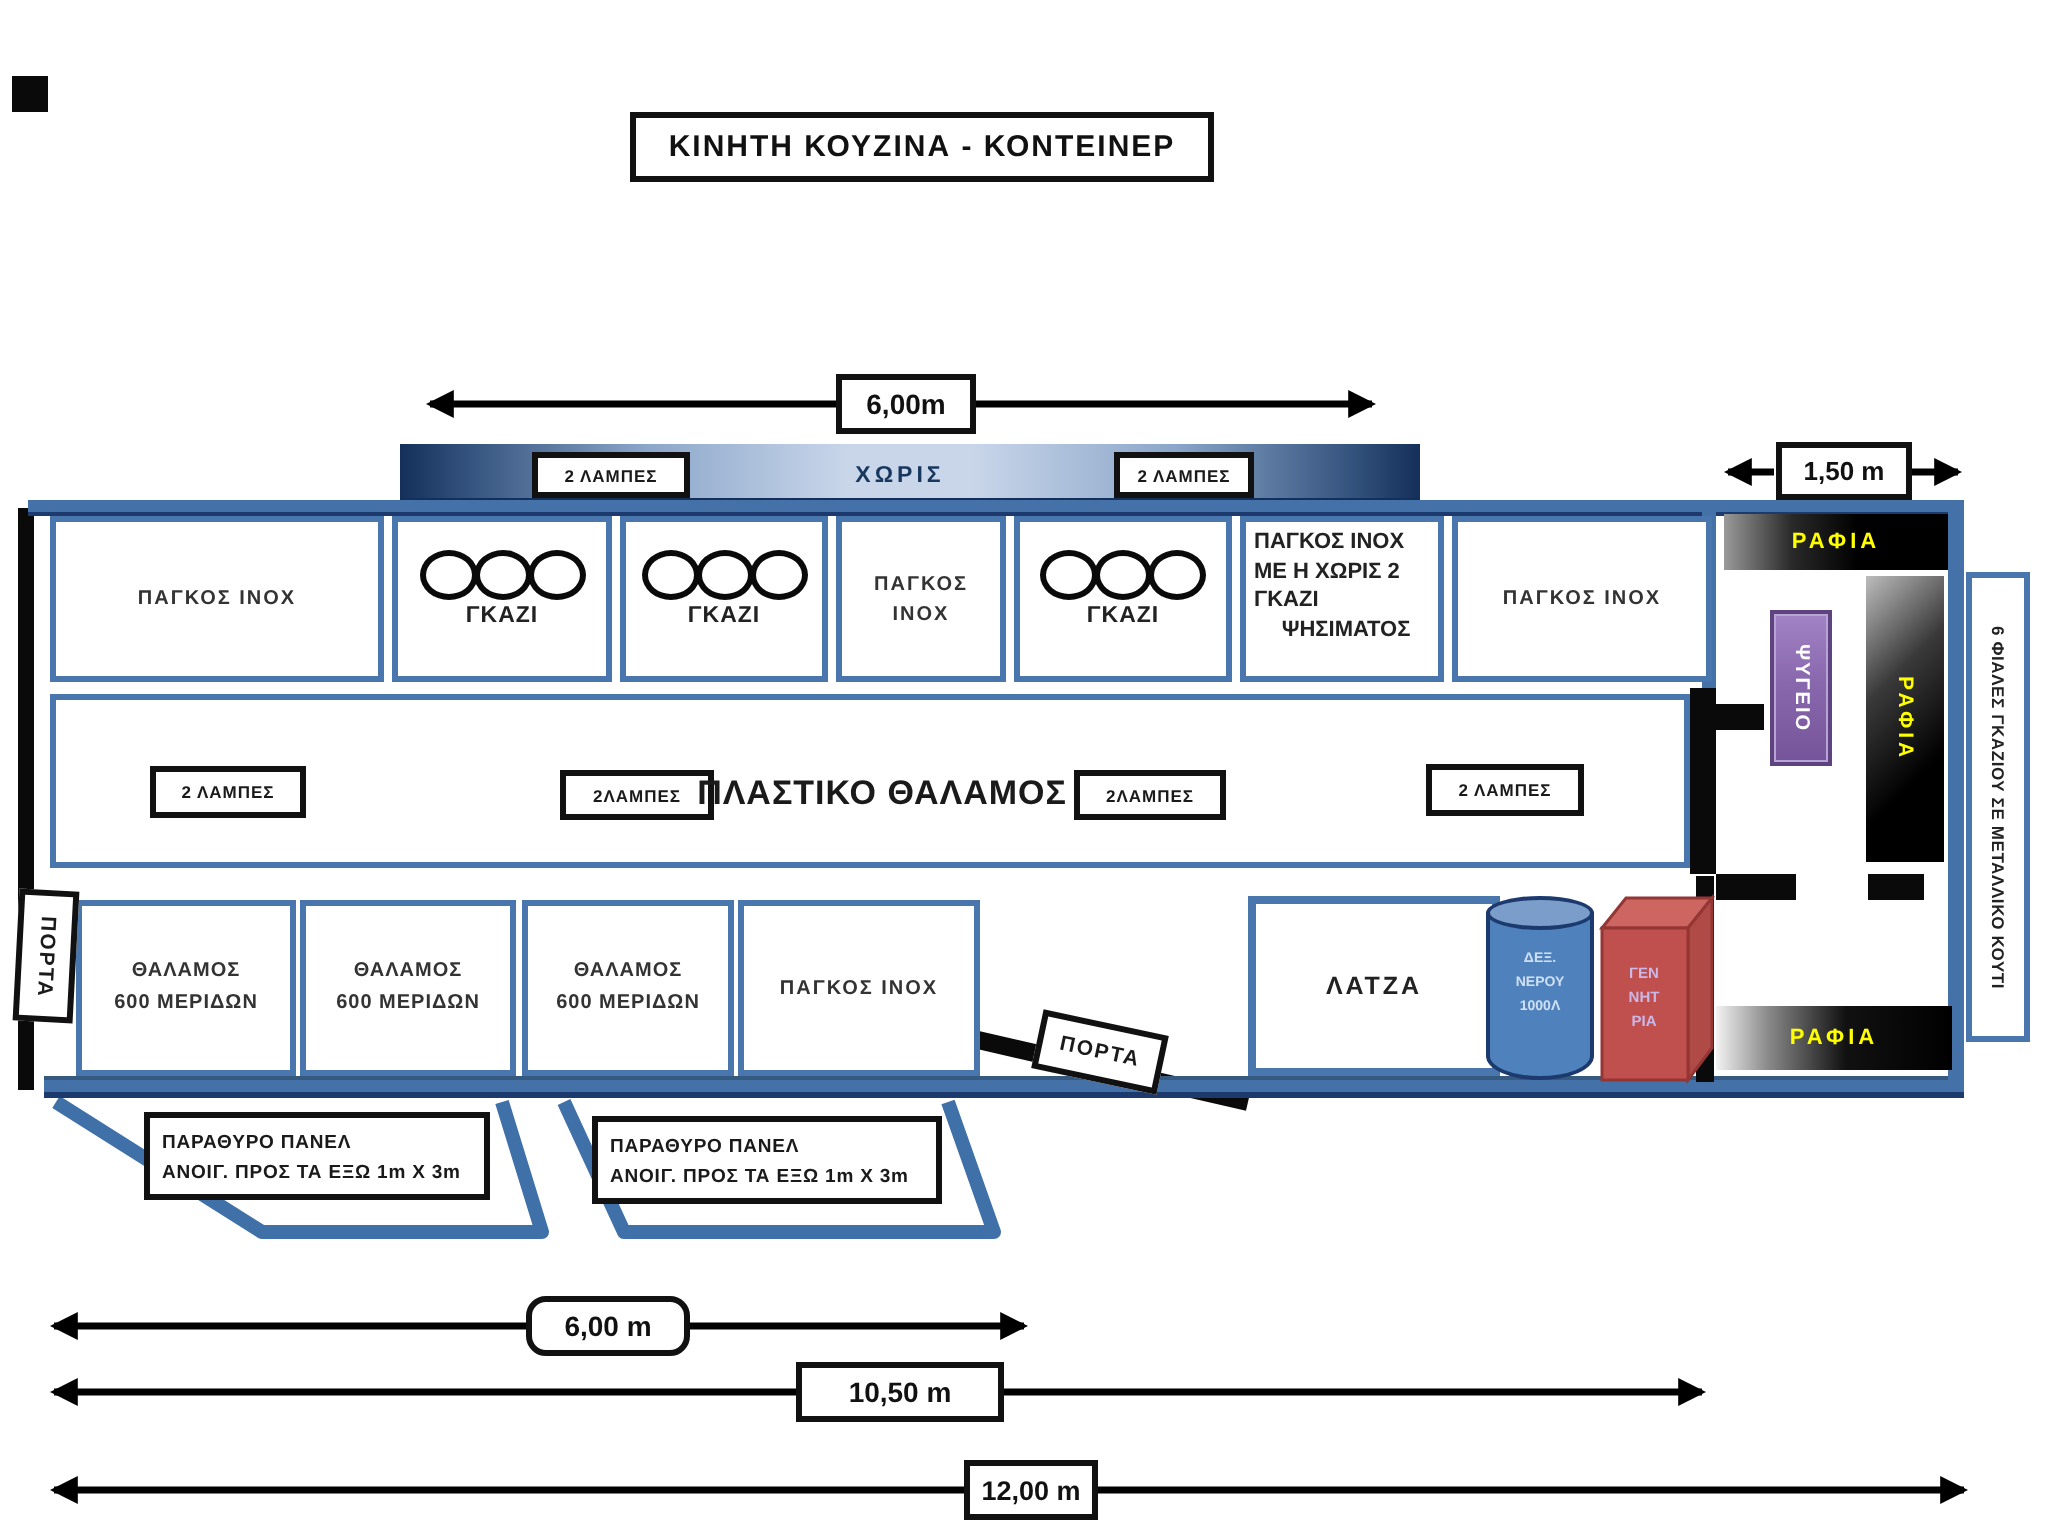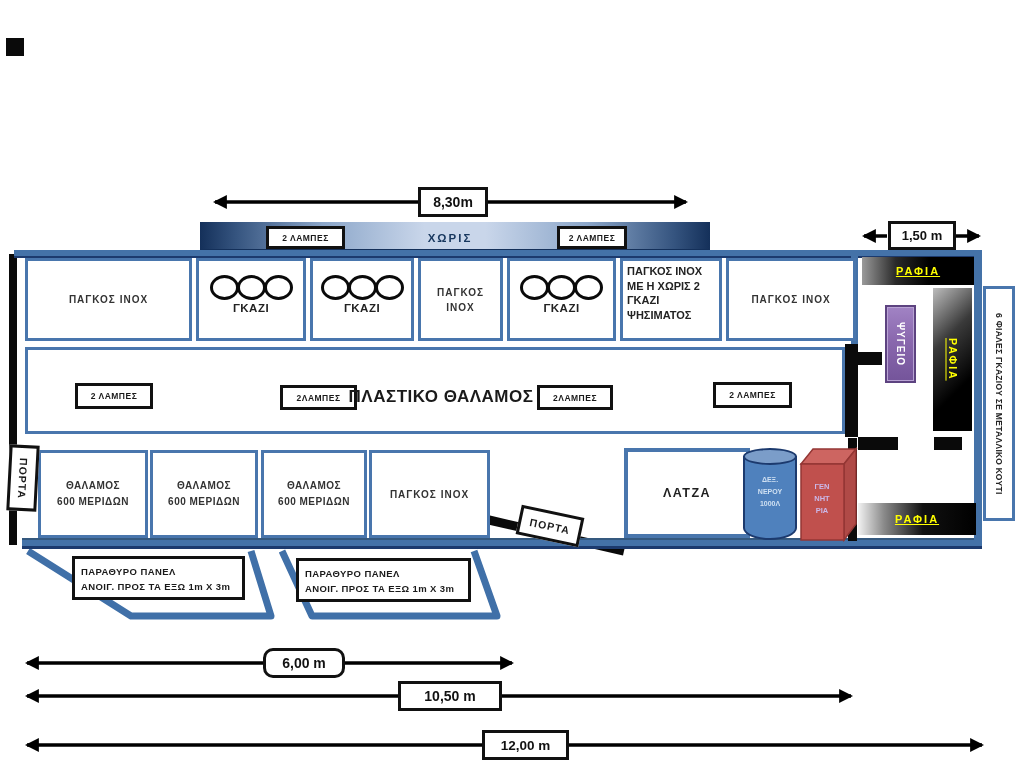--- a/index.html
+++ b/index.html
@@ -8,21 +8,21 @@
   .abs{position:absolute;}
   .ctr{display:flex;align-items:center;justify-content:center;text-align:center;}
   .box{background:#fff;border:3px solid #4976ad;box-sizing:border-box;z-index:2;}
   .boxtxt{font-weight:bold;color:#333;}
   .lampbox{background:#fff;border:3px solid #111;box-sizing:border-box;z-index:3;
            font-weight:bold;color:#1a1a1a;font-size:8.5px;letter-spacing:.5px;}
   .dimlabel{background:#fff;border:3px solid #111;box-sizing:border-box;z-index:3;
             font-weight:bold;color:#111;}
   .wall{background:#4472a8;z-index:2;}
   .wallblack{background:#0a0a0a;z-index:2;}
-  .shelf{z-index:3;font-weight:bold;color:#ffff00;box-sizing:border-box;text-decoration:underline;}
+  .shelf{z-index:3;font-weight:bold;color:#ffff00;box-sizing:border-box;}
   .purple{background:linear-gradient(180deg,#a183c4 0%,#8a68ae 45%,#74549a 100%);
           border:2px solid #5d4380;box-shadow:inset 0 0 0 1px #b9a3d4;
           color:#fff;font-weight:bold;z-index:3;box-sizing:border-box;}
   .vtext{writing-mode:vertical-rl;text-orientation:mixed;}
   .burners{display:flex;justify-content:center;margin-top:14px;}
   .burner{width:29px;height:25px;border:3.5px solid #0a0a0a;border-radius:50%;
           background:#fff;box-sizing:border-box;margin:0 -1px;}
   .gaslabel{font-weight:bold;color:#222;font-size:11.5px;text-align:center;margin-top:2px;letter-spacing:.5px;}
   svg.overlay{position:absolute;left:0;top:0;z-index:1;}
   .winlabel{background:#fff;border:3px solid #111;box-sizing:border-box;z-index:4;
@@ -31,20 +31,24 @@
   .doorlabel{background:#fff;border:3px solid #111;box-sizing:border-box;z-index:4;
              font-weight:bold;color:#1a1a1a;font-size:10.5px;letter-spacing:1px;}
 </style>
 </head>
 <body>
 
 <div class="stage">
 
   <div class="abs" style="left:6px;top:38px;width:18px;height:18px;background:#0a0a0a;z-index:2;"></div>
 
+  <div class="abs ctr" style="left:315px;top:56px;width:292px;height:35px;border:3px solid #111;box-sizing:border-box;
+              font-size:15px;font-weight:bold;color:#111;letter-spacing:1px;z-index:3;">
+    <span>ΚΙΝΗΤΗ ΚΟΥΖΙΝΑ -  ΚΟΝΤΕΙΝΕΡ</span>
+  </div>
 
   <svg class="overlay" width="1024" height="768" viewBox="0 0 1024 768">
     <defs>
       <marker id="ah" viewBox="0 0 10 10" refX="8.5" refY="5" markerWidth="4" markerHeight="4" orient="auto-start-reverse">
           <path d="M0,0 L10,5 L0,10 z" fill="#000"></path>
         </marker>
     </defs>
 
     <line x1="215" y1="202" x2="686" y2="202" stroke="#000" stroke-width="3.5" marker-start="url(#ah)" marker-end="url(#ah)"></line>
 
@@ -57,21 +61,21 @@
 
     <line x1="13" y1="254" x2="13" y2="545" stroke="#0a0a0a" stroke-width="8"></line>
 
     <line x1="489" y1="520" x2="624" y2="551" stroke="#0a0a0a" stroke-width="9"></line>
 
     <path d="M28,551 L131,616 L271,616 L251,551" fill="none" stroke="#4070a8" stroke-width="7" stroke-linejoin="round"></path>
     <path d="M282,551 L312,616 L497,616 L474,551" fill="none" stroke="#4070a8" stroke-width="7" stroke-linejoin="round"></path>
   </svg>
 
   <div class="abs ctr dimlabel" style="left:418px;top:187px;width:70px;height:30px;font-size:14px;">
-    <span>8,30m</span>
+    <span>6,00m</span>
   </div>
 
   <div class="abs" style="left:200px;top:222px;width:510px;height:30px;z-index:2;
               background:linear-gradient(90deg,#14305a 0%,#35547f 7%,#8ba6c9 24%,#c9d6ea 44%,#c9d6ea 56%,#8ba6c9 76%,#35547f 93%,#14305a 100%);
               border-bottom:3px solid #14305a;box-sizing:border-box;"></div>
   <div class="abs ctr lampbox" style="left:266px;top:226px;width:79px;height:23px;">
     <span>2 ΛΑΜΠΕΣ</span>
   </div>
   <div class="abs ctr" style="left:390px;top:227px;width:120px;height:21px;z-index:3;
               font-weight:bold;font-size:11.5px;color:#17375e;letter-spacing:2px;">
@@ -123,21 +127,21 @@
       <div class="burner"></div>
       <div class="burner"></div>
     </div>
     <div class="gaslabel">ΓΚΑΖΙ</div>
   </div>
   <div class="abs box" style="left:620px;top:258px;width:102px;height:83px;padding:3px 0 0 4px;">
     <div class="boxtxt" style="font-size:11px;line-height:14.5px;color:#222;">
       <span style="display:block;">ΠΑΓΚΟΣ ΙΝΟΧ</span>
       <span style="display:block;">ΜΕ Η ΧΩΡΙΣ 2</span>
       <span style="display:block;">ΓΚΑΖΙ</span>
-      <span style="display:block;">ΨΗΣΙΜΑΤΟΣ</span>
+      <span style="display:block;text-align:center;">ΨΗΣΙΜΑΤΟΣ</span>
     </div>
   </div>
   <div class="abs box ctr" style="left:726px;top:258px;width:130px;height:83px;">
     <span class="boxtxt" style="font-size:10px;letter-spacing:1px;">ΠΑΓΚΟΣ ΙΝΟΧ</span>
   </div>
 
   <div class="abs box" style="left:25px;top:347px;width:820px;height:87px;"></div>
   <div class="abs ctr lampbox" style="left:75px;top:383px;width:78px;height:26px;">
     <span>2 ΛΑΜΠΕΣ</span>
   </div>
@@ -239,17 +243,17 @@
     <span style="display:block;">ΠΑΡΑΘΥΡΟ ΠΑΝΕΛ</span>
     <span style="display:block;">ΑΝΟΙΓ. ΠΡΟΣ ΤΑ ΕΞΩ  1m X 3m</span>
   </div>
 
   <div class="abs ctr dimlabel" style="left:263px;top:648px;width:82px;height:30px;font-size:14px;border-radius:10px;">
     <span>6,00 m</span>
   </div>
   <div class="abs ctr dimlabel" style="left:398px;top:681px;width:104px;height:30px;font-size:14px;">
     <span>10,50 m</span>
   </div>
-  <div class="abs ctr dimlabel" style="left:482px;top:730px;width:87px;height:30px;font-size:13.5px;">
+  <div class="abs ctr dimlabel" style="left:482px;top:730px;width:67px;height:30px;font-size:13.5px;">
     <span>12,00 m</span>
   </div>
 
 </div>
 
 </body></html>

